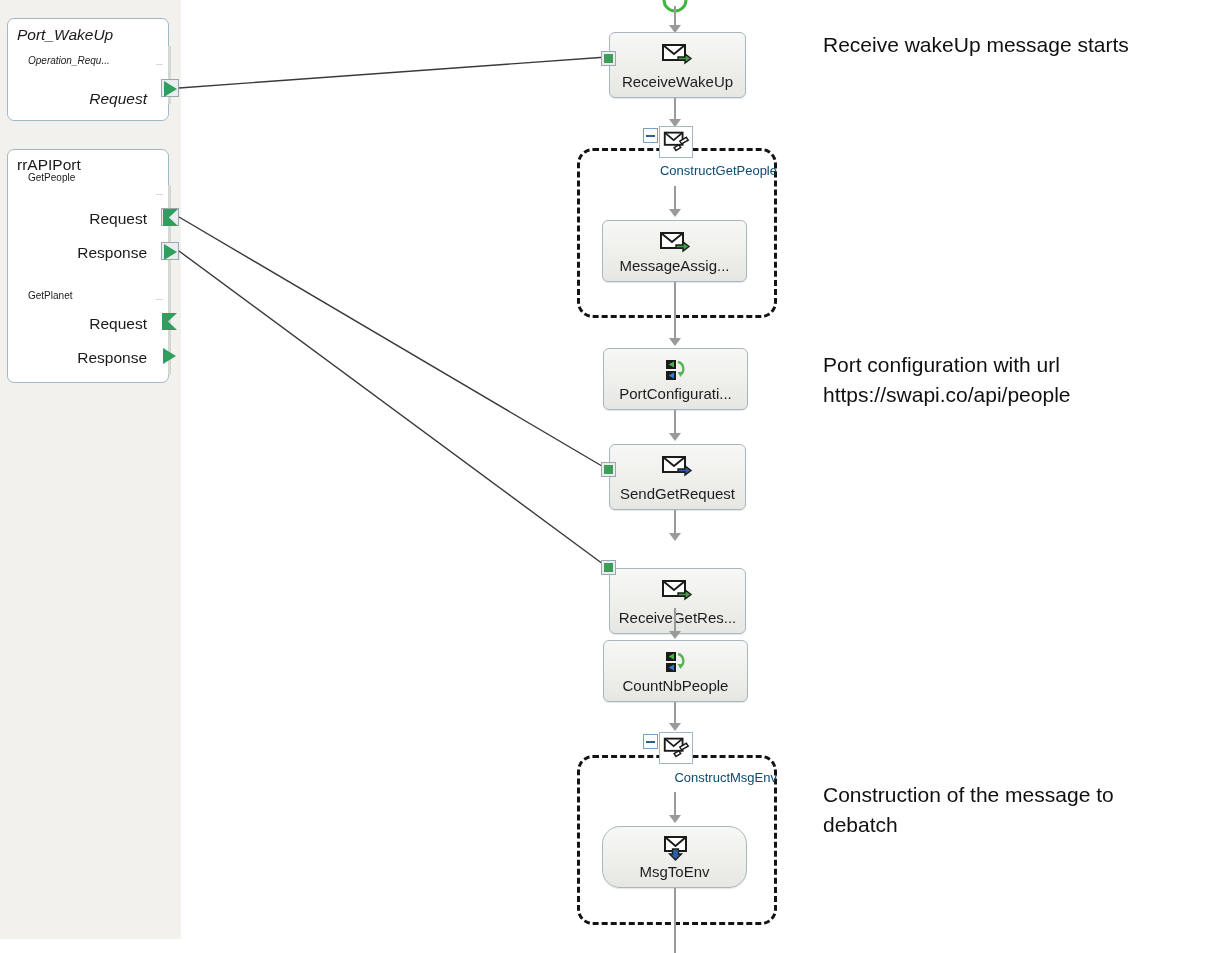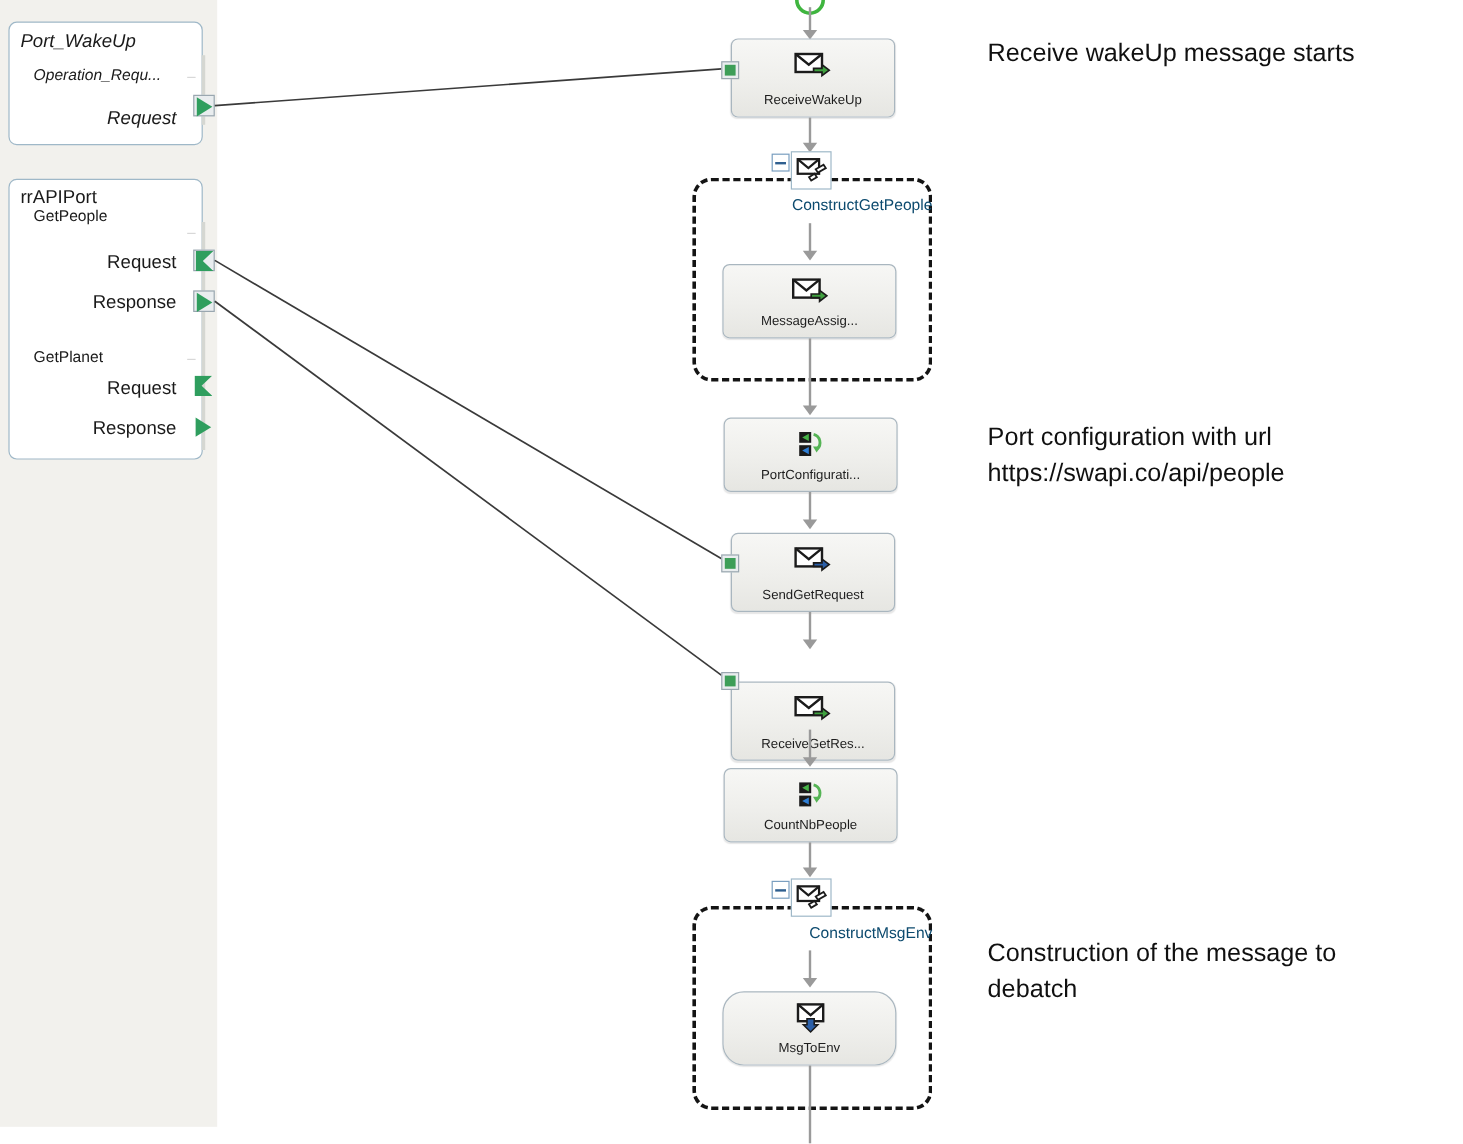--- a/index.html
+++ b/index.html
@@ -37,21 +37,21 @@
   .port-title {
     position: absolute;
     left: 9px;
     font-size: 15.5px;
     color: #1a1a1a;
     white-space: nowrap;
   }
   .op-name {
     position: absolute;
     left: 20px;
-    font-size: 13px;
+    font-size: 10px;
     color: #1a1a1a;
     white-space: nowrap;
   }
   .op-sep {
     position: absolute;
     height: 1px;
     background: #d8d8d8;
   }
   .param-label {
     position: absolute;
@@ -106,21 +106,21 @@
     border: 1px solid #a9b6bf;
     border-radius: 6px;
     background: linear-gradient(180deg, #f7f7f5 0%, #efefec 52%, #e6e6e2 100%);
     box-shadow: 0 1px 1px rgba(0,0,0,0.10);
   }
   .shape-label {
     position: absolute;
     left: 0; right: 0;
     bottom: 7px;
     text-align: center;
-    font-size: 11px;
+    font-size: 15px;
     color: #1d1d1d;
     white-space: nowrap;
   }
   .shape-icon {
     position: absolute;
     left: 50%;
     transform: translateX(-50%);
     top: 8px;
     width: 34px;
     height: 26px;

